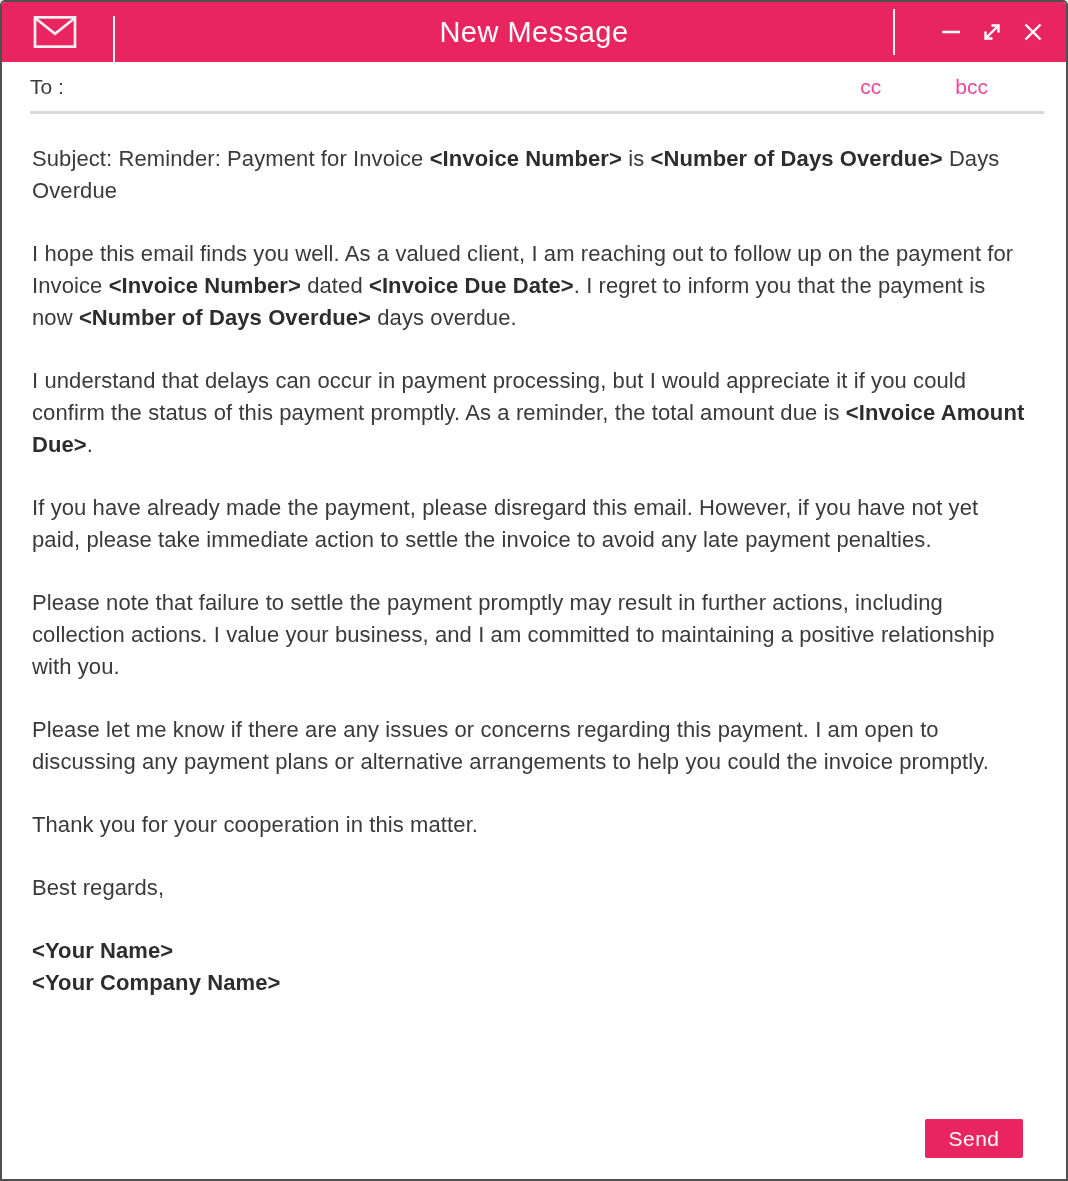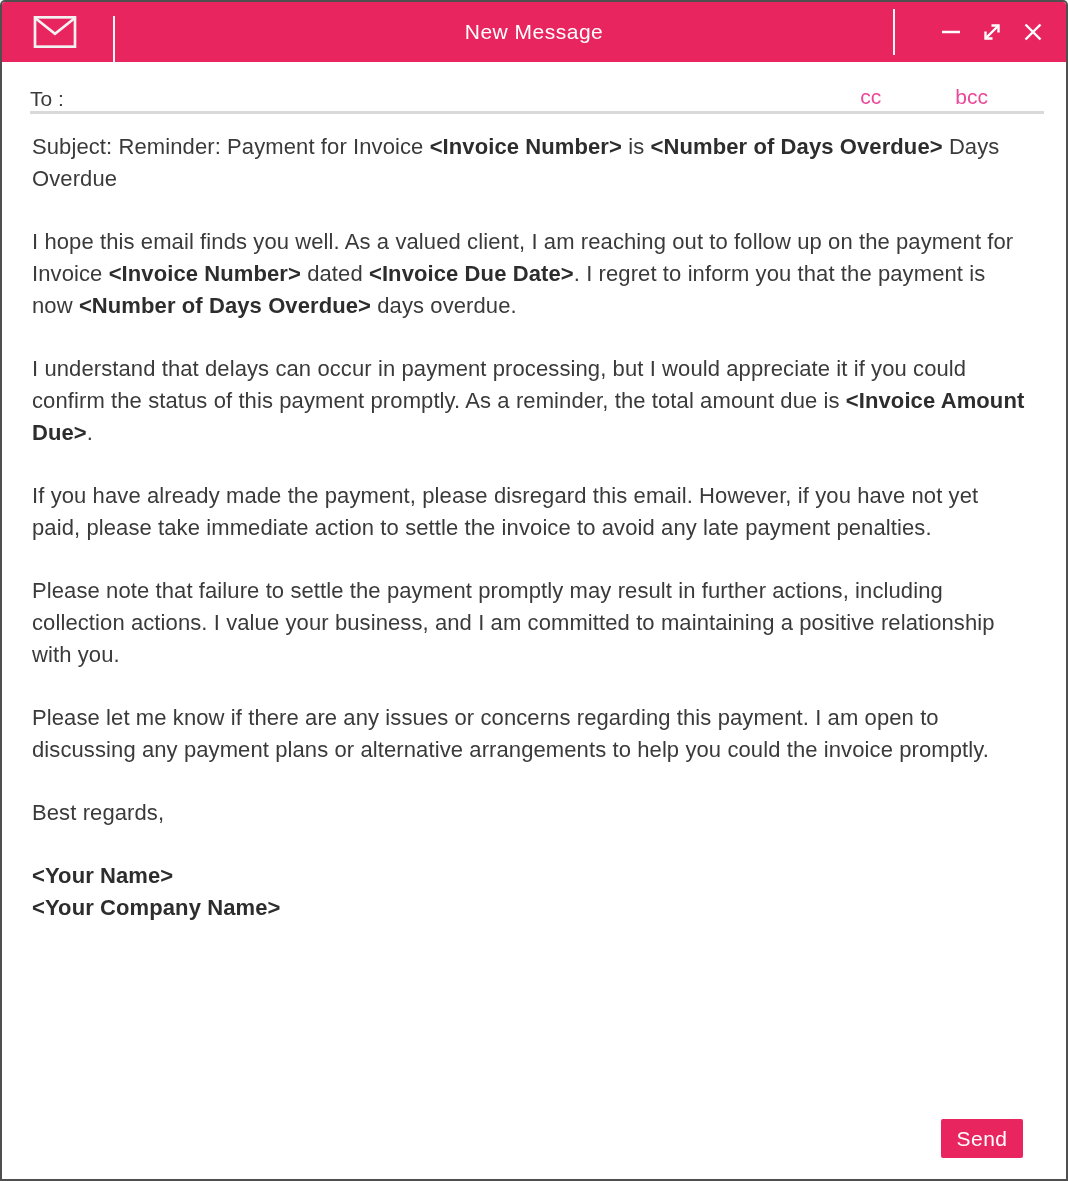--- a/index.html
+++ b/index.html
@@ -27,40 +27,40 @@
   .titlebar .env-icon { width: 44px; height: 32px; display: block; }
   .v-divider {
     width: 2px; height: 46px; background: rgba(255,255,255,0.95);
     align-self: flex-end;
   }
   .v-divider.left { margin-left: 36px; }
   .v-divider.right { margin-right: 28px; }
   .titlebar-title {
     position: absolute; left: 0; right: 0; top: 0; bottom: 0;
     display: flex; align-items: center; justify-content: center;
-    color: #ffffff; font-size: 21px; font-weight: 500; letter-spacing: 0.5px;
+    color: #ffffff; font-size: 29px; font-weight: 500; letter-spacing: 0.5px;
     pointer-events: none;
   }
   .controls {
     margin-left: auto;
     display: flex; align-items: center;
     padding-right: 20px;
   }
   .ctrl-btn {
     background: transparent; border: none; cursor: pointer;
     width: 26px; height: 40px;
     display: flex; align-items: center; justify-content: center;
     margin-left: 15px;
   }
   .ctrl-btn svg { display: block; }
   
   .to-row {
     flex: 0 0 52px;
-    display: flex; align-items: flex-end;
-    margin: 0 22px 4px 28px;
+    display: flex; align-items: center;
+    margin: 0 22px 16px 28px;
     border-bottom: 3px solid #d9d9d9;
     font-size: 21px; color: #3a3a3a;
   }
   .to-label { flex: 0 0 auto; }
   .to-input {
     flex: 1 1 auto; border: none; outline: none;
     font: inherit; color: inherit; margin-left: 10px; min-width: 40px;
     background: transparent;
   }
   .cc-btn, .bcc-btn {
@@ -85,21 +85,21 @@
   .message-body p span.bold { font-weight: 700; color: #2d2d2d; }
   
   .footer-row {
     flex: 0 0 auto;
     display: flex; justify-content: flex-end;
     padding: 0 43px 21px 0;
   }
   .send-btn {
     background: var(--accent, #E8255F);
     color: #ffffff; border: none; cursor: pointer;
-    width: 82px; height: 39px;
+    width: 98px; height: 39px;
     font-family: inherit; font-size: 21px; letter-spacing: 0.5px;
     border-radius: 2px;
   }
 </style>
 </head>
 <body>
 
 <div class="window">
 
   <div class="titlebar">
@@ -147,20 +147,21 @@
     <button class="bcc-btn">bcc</button>
   </div>
 
   <div class="message-body">
       <p><span>Subject: Reminder: Payment for Invoice </span><span class="bold">&lt;Invoice Number&gt;</span><span> is </span><span class="bold">&lt;Number of Days Overdue&gt;</span><span> Days Overdue</span></p>
       <p><span>I hope this email finds you well. As a valued client, I am reaching out to follow up on the payment for Invoice </span><span class="bold">&lt;Invoice Number&gt;</span><span> dated </span><span class="bold">&lt;Invoice Due Date&gt;</span><span>. I regret to inform you that the payment is now </span><span class="bold">&lt;Number of Days Overdue&gt;</span><span> days overdue.</span></p>
       <p><span>I understand that delays can occur in payment processing, but I would appreciate it if you could confirm the status of this payment promptly. As a reminder, the total amount due is </span><span class="bold">&lt;Invoice Amount Due&gt;</span><span>.</span></p>
       <p><span>If you have already made the payment, please disregard this email. However, if you have not yet paid, please take immediate action to settle the invoice to avoid any late payment penalties.</span></p>
       <p><span>Please note that failure to settle the payment promptly may result in further actions, including collection actions. I value your business, and I am committed to maintaining a positive relationship with you.</span></p>
       <p><span>Please let me know if there are any issues or concerns regarding this payment. I am open to discussing any payment plans or alternative arrangements to help you could the invoice promptly.</span></p>
+      <p><span>Thank you for your cooperation in this matter.</span></p>
       <p><span>Best regards,</span></p>
       <p><span class="bold">&lt;Your Name&gt;</span><span>
 </span><span class="bold">&lt;Your Company Name&gt;</span></p>
     </div>
 
   <div class="footer-row">
     <button class="send-btn">Send</button>
   </div>
 
 </div>

